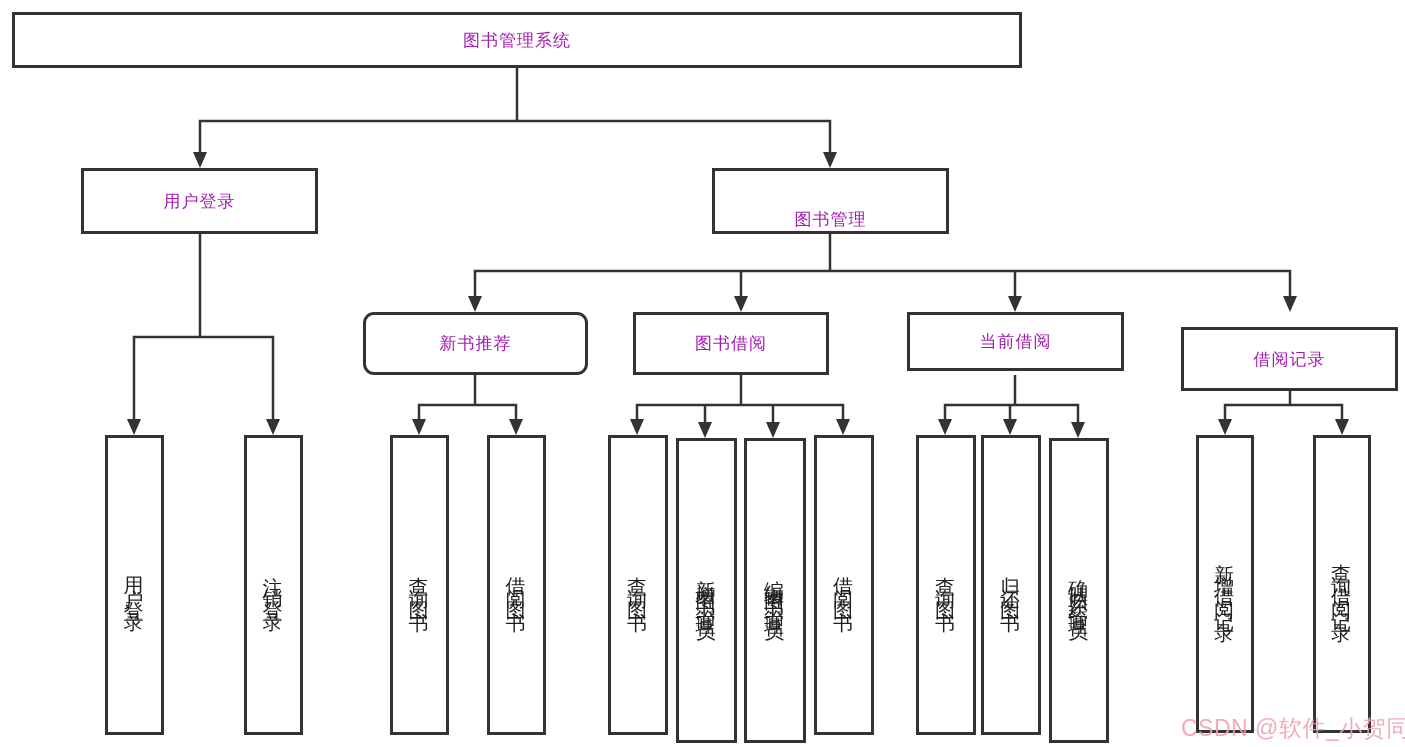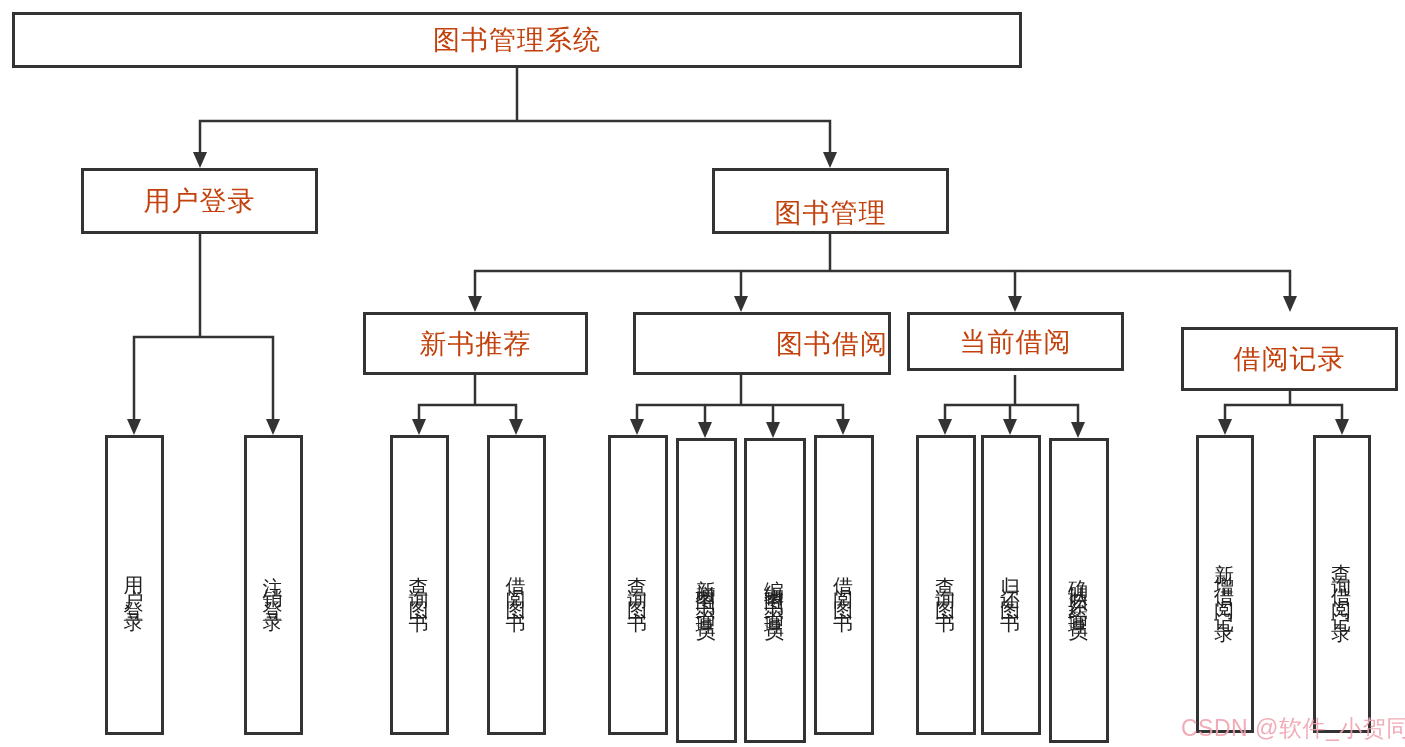--- a/index.html
+++ b/index.html
@@ -21,24 +21,24 @@
     position: absolute;
     box-sizing: border-box;
     border: 3px solid #333333;
     background: #ffffff;
     display: flex;
     align-items: center;
     justify-content: center;
     z-index: 2;
   }
   .hlabel {
-    font-size: 27px;
+    font-size: 17px;
     letter-spacing: 1px;
     white-space: nowrap;
-    color: #c2410c;
+    color: #a21caf;
   }
   .vtext {
     writing-mode: vertical-rl;
     text-orientation: mixed;
     font-size: 20px;
     letter-spacing: 12px;
     white-space: nowrap;
     color: #1f1f1f;
   }
   .vtext.long { letter-spacing: 6px; }
@@ -114,24 +114,24 @@
     <span class="hlabel">图书管理系统</span>
   </div>
 
   <div class="box" style="left:81px; top:168px; width:237px; height:66px;">
     <span class="hlabel">用户登录</span>
   </div>
   <div class="box" style="left:712px; top:168px; width:237px; height:66px;align-items:flex-end;">
     <span class="hlabel">图书管理</span>
   </div>
 
-  <div class="box" style="left:363px; top:312px; width:225px; height:63px;">
+  <div class="box" style="left:363px; top:312px; width:225px; height:63px;border-radius:11px;">
     <span class="hlabel">新书推荐</span>
   </div>
-  <div class="box" style="left:633px; top:312px; width:258px; height:63px;justify-content:flex-end;">
+  <div class="box" style="left:633px; top:312px; width:196px; height:63px;">
     <span class="hlabel">图书借阅</span>
   </div>
   <div class="box" style="left:907px; top:312px; width:217px; height:59px;">
     <span class="hlabel">当前借阅</span>
   </div>
   <div class="box" style="left:1181px; top:312px; width:217px; height:64px;margin-top:15px;">
     <span class="hlabel">借阅记录</span>
   </div>
 
   <div class="box" style="left:105px; top:435px; width:59px; height:300px;">

